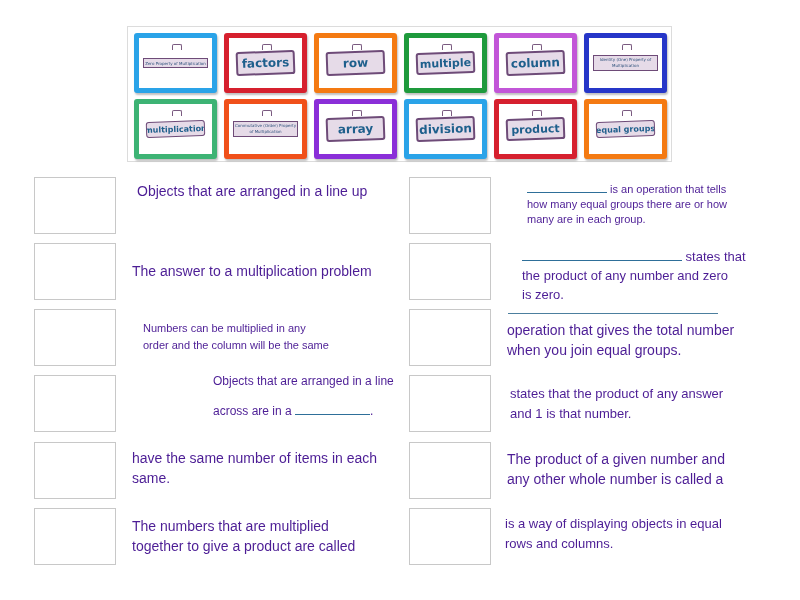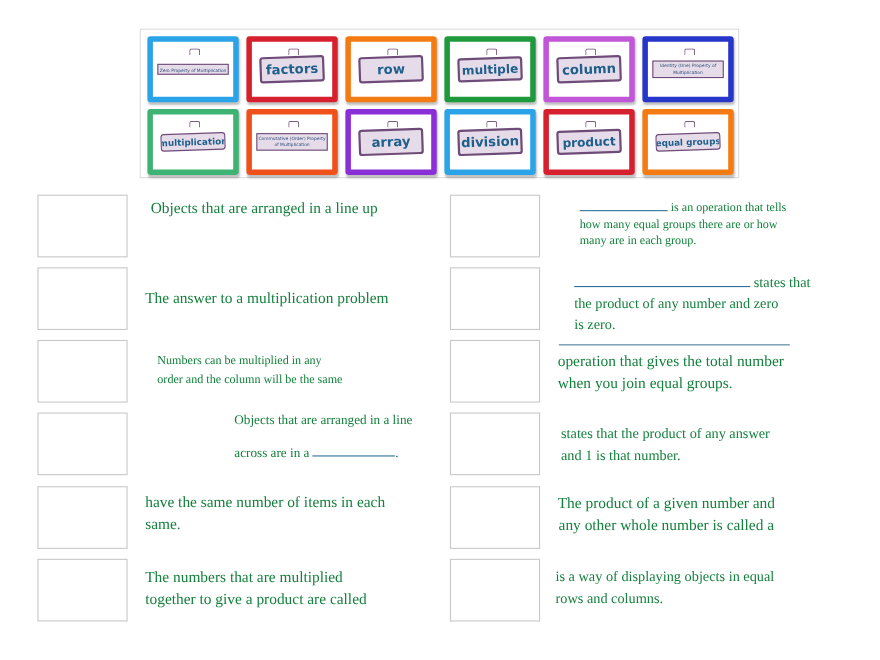--- a/index.html
+++ b/index.html
@@ -78,22 +78,22 @@
     
     .drop-box {
       position: absolute;
       width: 82px; height: 57px;
       border: 1px solid #c8c8c8;
       box-sizing: border-box;
       background: #fff;
     }
     .clue {
       position: absolute;
-      color: #15803d;
-      font-family: Liberation Serif, serif;
+      color: #4c1d95;
+      font-family: Liberation Sans, sans-serif;
       font-size: 14px;
       line-height: 19px;
     }
     .clue.sm { font-size: 11px; line-height: 15px; }
     .clue.md { font-size: 11px; line-height: 16px; }
     .clue.lines-sm { line-height: 30px; font-size: 12px; }
     .blank { display: inline-block; border-bottom: 1px solid #2e6f99; vertical-align: baseline; height: 1px; }
     .topline {
       position: absolute;
       left: 508px; top: 313px;
@@ -212,21 +212,21 @@
     <div>when you join equal groups.</div>
   </div>
 
   <div class="drop-box" style="left:409px;top:375px;"></div>
   <div class="clue md" style="left:510px;top:384px;line-height:20px;font-size:13px;">
     <div>states that the product of any answer</div>
     <div>and 1 is that number.</div>
   </div>
 
   <div class="drop-box" style="left:409px;top:442px;"></div>
-  <div class="clue" style="left:507px;top:449px;line-height:20px;text-align:center;">
+  <div class="clue" style="left:507px;top:449px;line-height:20px;">
     <div>The product of a given number and</div>
     <div>any other whole number is called a</div>
   </div>
 
   <div class="drop-box" style="left:409px;top:508px;"></div>
   <div class="clue md" style="left:505px;top:514px;line-height:20px;font-size:13px;">
     <div>is a way of displaying objects in equal</div>
     <div>rows and columns.</div>
   </div>
 

